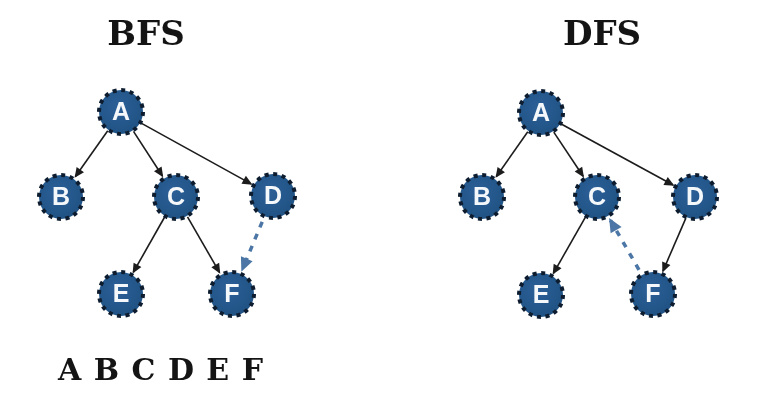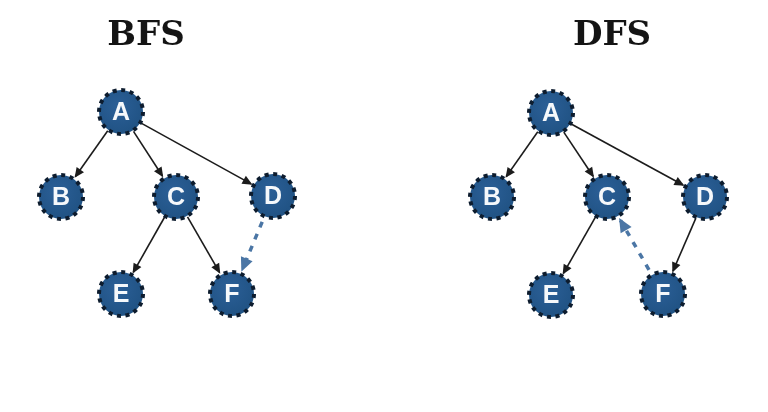--- a/index.html
+++ b/index.html
@@ -80,23 +80,24 @@
         </g>
         <g>
           <circle cx="121" cy="294" r="22" fill="url(#bfs-nodefill)" stroke="#0d1c2e" stroke-width="4" stroke-dasharray="4 4.6"></circle>
           <text x="121" y="302" text-anchor="middle" fill="#f5f8fb" font-size="25" font-weight="bold" font-family="&quot;Liberation Sans&quot;, sans-serif">E</text>
         </g>
         <g>
           <circle cx="232" cy="294" r="22" fill="url(#bfs-nodefill)" stroke="#0d1c2e" stroke-width="4" stroke-dasharray="4 4.6"></circle>
           <text x="232" y="302" text-anchor="middle" fill="#f5f8fb" font-size="25" font-weight="bold" font-family="&quot;Liberation Sans&quot;, sans-serif">F</text>
         </g>
       </svg>
+    <div class="panel-sequence" style="left: 161px; top: 370px;">A B C D E F</div>
   </div>
 
-  <div class="panel" id="panel-dfs" style="left:384px">
+  <div class="panel" id="panel-dfs" style="left:374px">
     <div class="panel-title" style="left: 228px; top: 33px;">DFS</div>
     <svg class="graph" viewBox="0 0 384 412">
         <defs>
           <marker id="dfs-arrow" viewBox="0 0 10 10" markerWidth="11" markerHeight="10" refX="8.5" refY="5" orient="auto" markerUnits="userSpaceOnUse">
             <path d="M0,0.5 L10,5 L0,9.5 z" fill="#1c1c1c"></path>
           </marker>
           <marker id="dfs-arrow-d" viewBox="0 0 10 10" markerWidth="16" markerHeight="14" refX="8" refY="5" orient="auto" markerUnits="userSpaceOnUse">
             <path d="M0,0.5 L10,5 L0,9.5 z" fill="#4b76a5"></path>
           </marker>
           <radialGradient id="dfs-nodefill" cx="0.42" cy="0.38" r="0.75">

